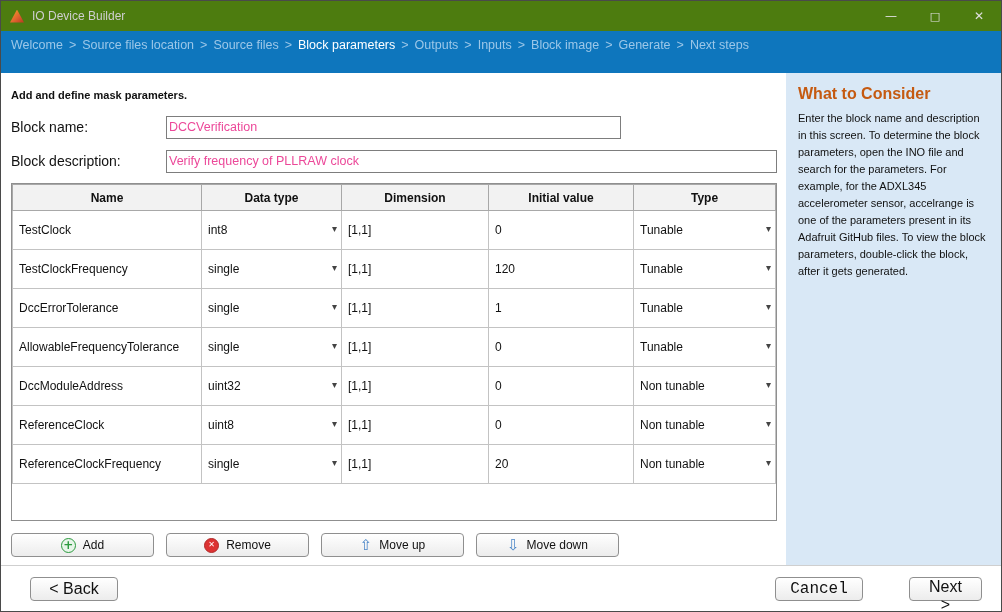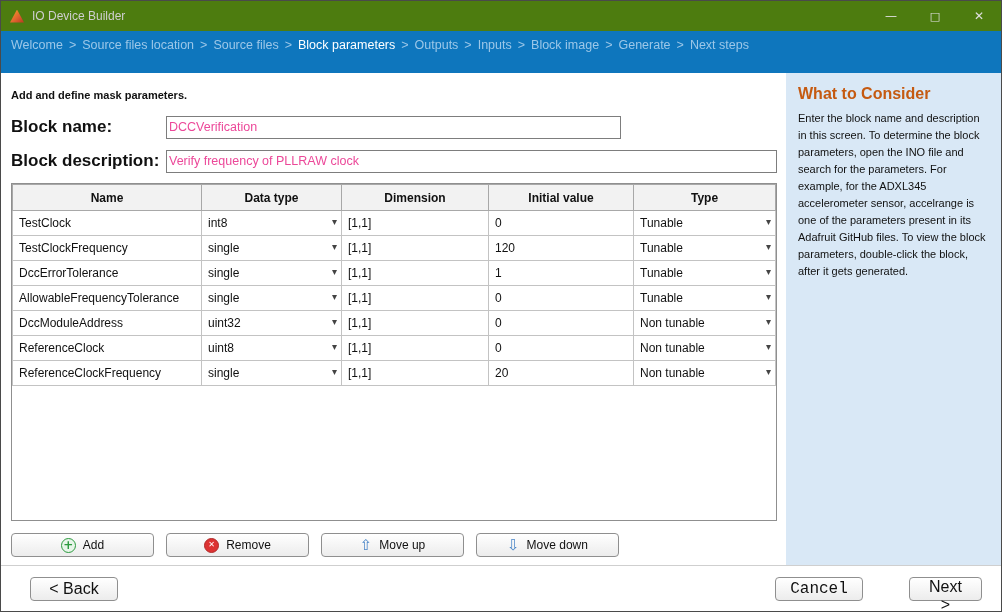--- a/index.html
+++ b/index.html
@@ -25,34 +25,34 @@
   .bc-item.active { color:#ffffff; font-weight:normal; }
   .bc-sep { margin:0 6px; color:#9cc7e8; }
 
   
   .content { flex:1 1 auto; display:flex; min-height:0; }
   .main { flex:0 0 785px; width:785px; background:#fff; padding:16px 9px 0 10px; }
 
   .page-title { font-size:11px; font-weight:bold; color:#111; margin-bottom:14px; }
 
   .form-row { display:flex; align-items:center; height:24px; margin-bottom:10px; }
-  .form-row label { width:155px; font-size:17px; color:#111; flex:0 0 155px;font-weight:bold; }
+  .form-row label { width:155px; font-size:14px; color:#111; flex:0 0 155px; }
   .form-row input { height:23px; border:1px solid #7d7d7d; font-size:12.5px; padding:0 2px;
                     font-family:"Liberation Sans","DejaVu Sans",sans-serif; color:#ec4899; outline:none; }
   .in-name { width:455px; }
   .in-desc { width:611px; }
 
   
   .table-wrap { margin-top:8px; width:766px; height:338px; border:1px solid #8f8f8f; background:#fff; overflow:hidden; }
   table { border-collapse:collapse; table-layout:fixed; width:100%; font-size:12px; color:#111; }
   col.c-name { width:189px; } col.c-dtype { width:140px; } col.c-dim { width:147px; }
   col.c-init { width:145px; } col.c-type { width:auto; }
   th { background:#f2f2f2; border:1px solid #a8a8a8; text-align:center; font-weight:bold;
        padding:5px 22px; height:26px; }
-  td { border:1px solid #c3c3c3; padding:4px 6px; height:25px; white-space:nowrap; overflow:hidden; }
+  td { border:1px solid #c3c3c3; padding:12px 6px; height:31px; white-space:nowrap; overflow:hidden; }
   td.dd { padding-right:4px; }
   td.dd { display:table-cell; }
   .dd-arrow { color:#444; font-size:10px; margin-left:4px; font-family:"DejaVu Sans",sans-serif; }
   td.dd > span.val { float:left; }
   td.dd > span.dd-arrow { float:right; }
 
   
   .table-buttons { display:flex; gap:12px; margin-top:12px; }
   .action-btn { width:143px; height:24px; border:1px solid #8f8f8f; border-radius:4px;
                 background:linear-gradient(#ffffff,#ececec); font-size:12px; color:#111;

